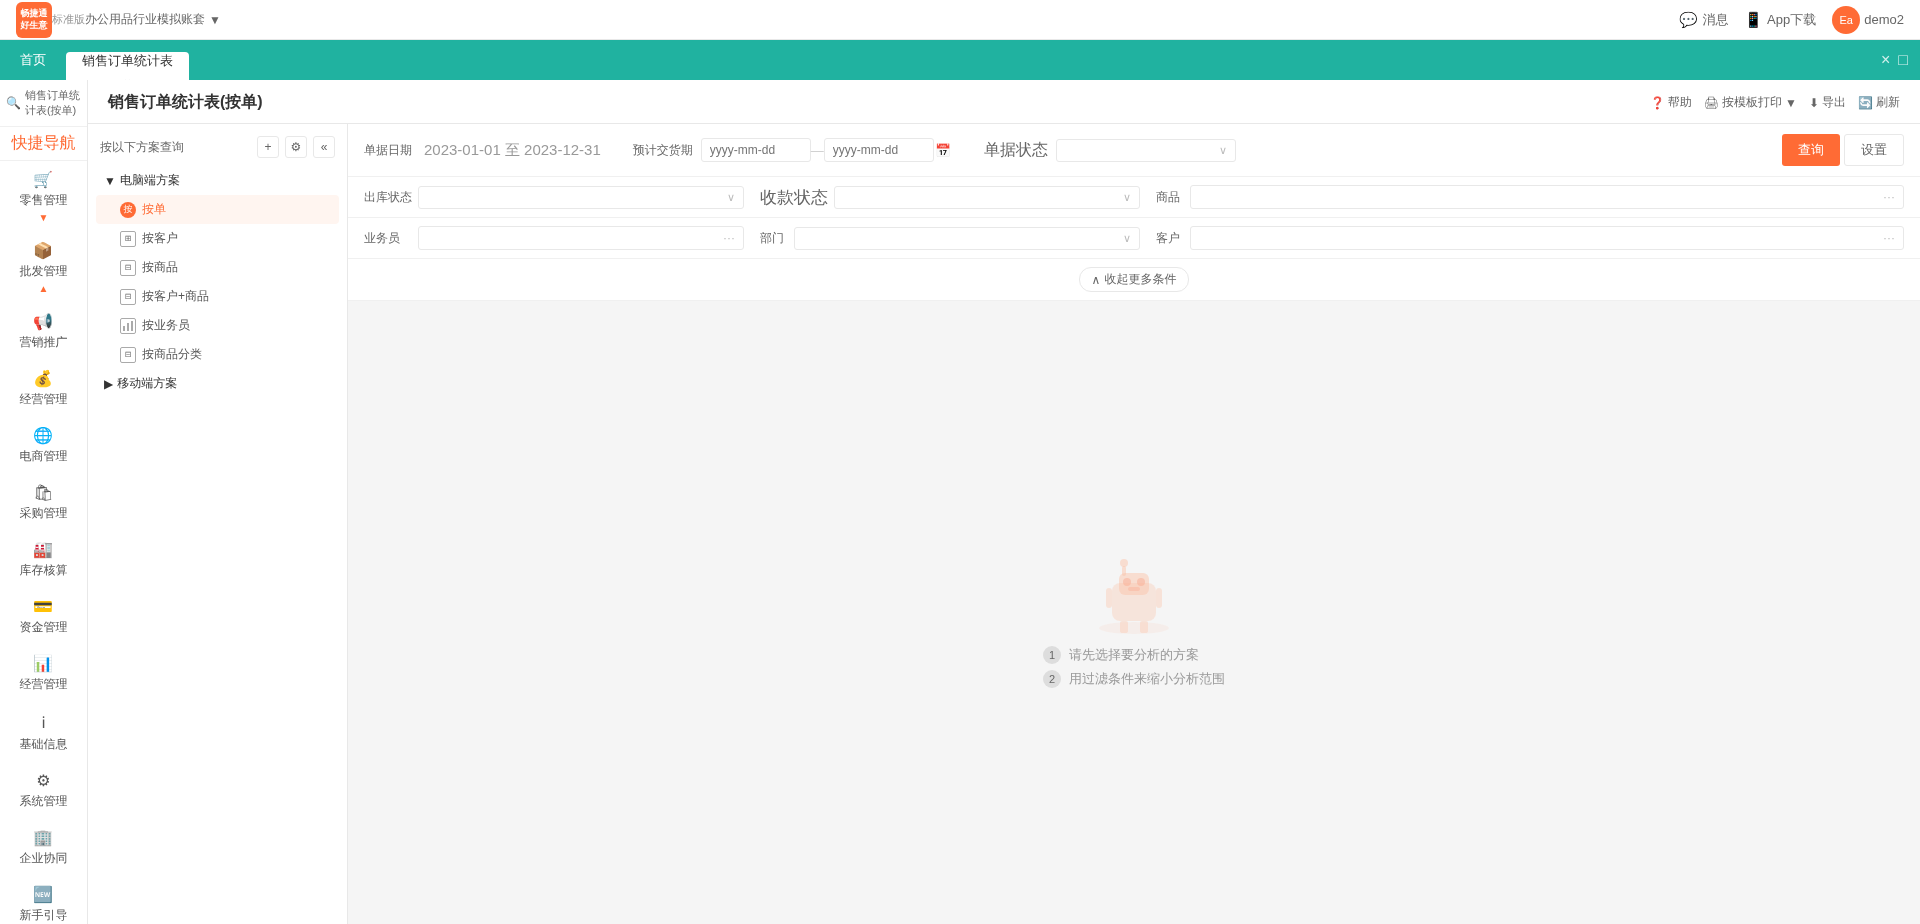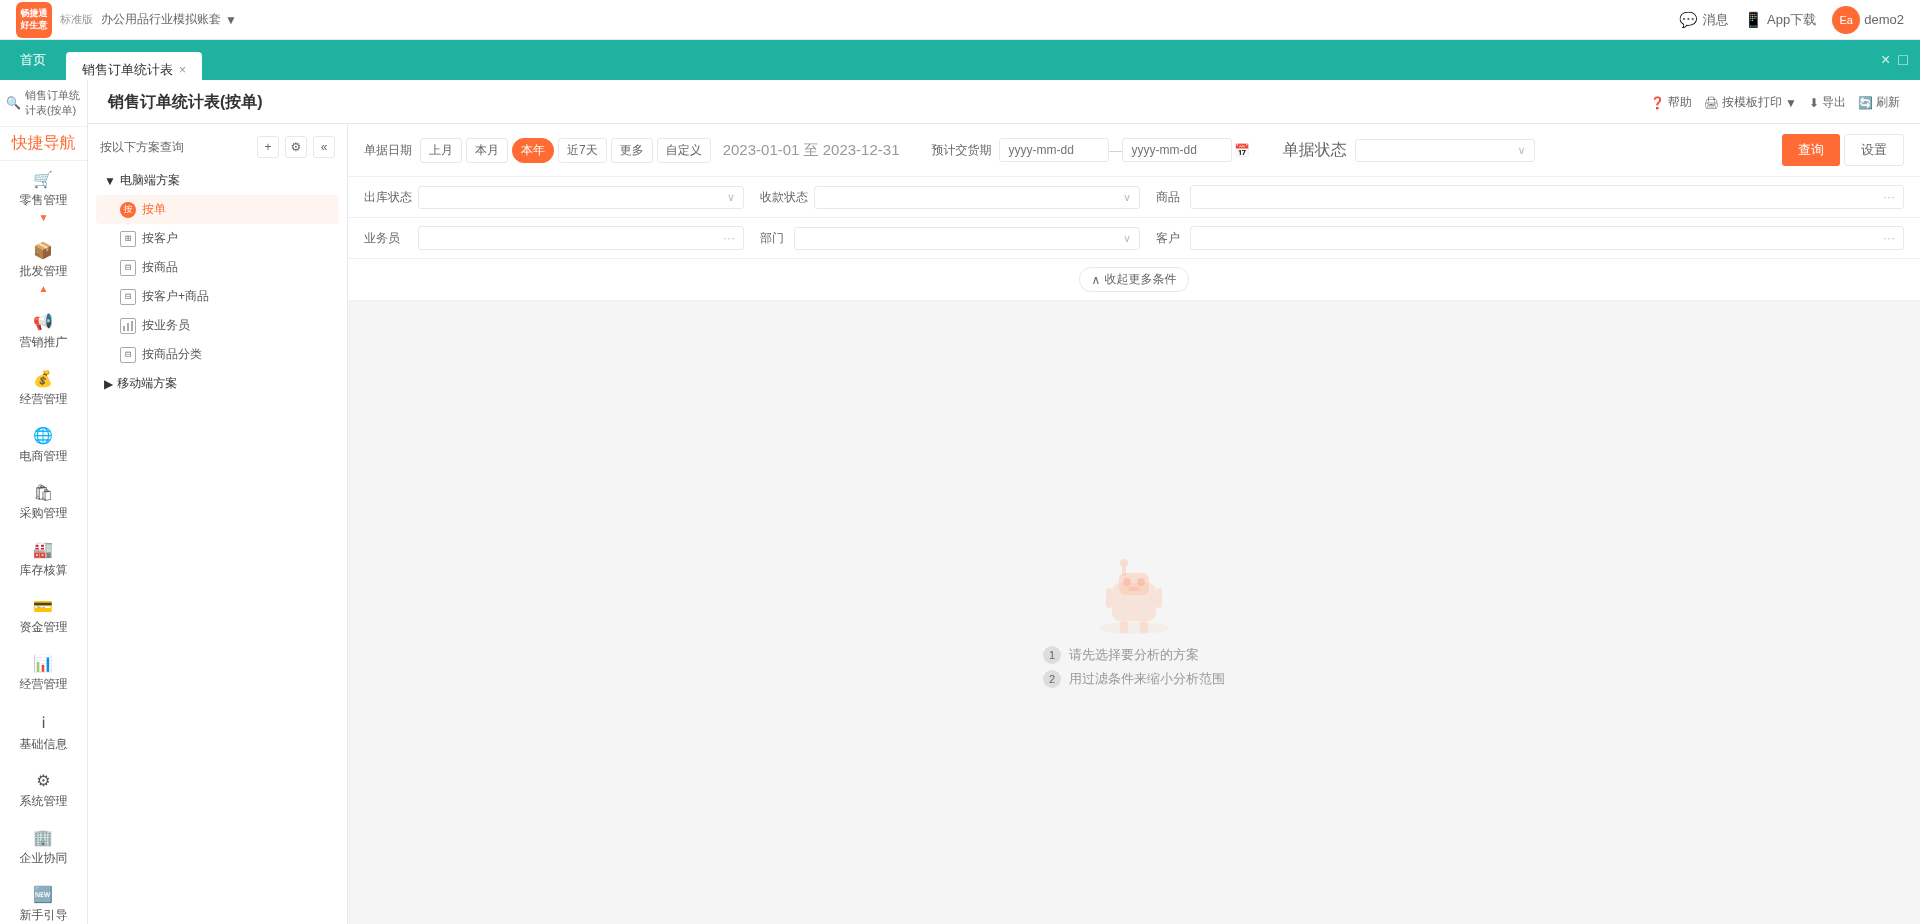--- a/index.html
+++ b/index.html
@@ -1,30 +1,30 @@
 <!DOCTYPE html>
 <html><head>
   <meta charset="utf-8">
   <style>
     * { box-sizing: border-box; margin: 0; padding: 0; }
     body { font-family: "Microsoft YaHei", "PingFang SC", sans-serif; font-size: 13px; background: #f5f5f5; color: #333; height: 924px; overflow: hidden; display: flex; flex-direction: column; }
 
     
     .top-bar { height: 40px; background: #fff; display: flex; align-items: center; padding: 0 16px; border-bottom: 1px solid #e8e8e8; justify-content: space-between; }
-    .top-bar-left { display: flex; align-items: center; gap: 8px; }
+    .top-bar-left { display: flex; align-items: center; }
     .brand-logo { width: 36px; height: 36px; background: #ff6b35; border-radius: 6px; display: flex; align-items: center; justify-content: center; color: #fff; font-size: 10px; font-weight: bold; line-height: 1.2; text-align: center; }
     .industry-selector { display: flex; align-items: center; gap: 4px; color: #666; font-size: 12px; cursor: pointer; }
     .top-bar-right { display: flex; align-items: center; gap: 16px; color: #666; font-size: 13px; }
     .top-bar-right-item { display: flex; align-items: center; gap: 4px; cursor: pointer; }
     .avatar { width: 28px; height: 28px; border-radius: 50%; background: #ff6b35; display: flex; align-items: center; justify-content: center; color: #fff; font-size: 11px; }
 
     
     .tab-bar { height: 40px; background: #20b2a0; display: flex; align-items: center; padding: 12px 0; }
     .tab-item { padding: 0 16px; height: 40px; display: flex; align-items: center; color: rgba(255,255,255,0.85); cursor: pointer; font-size: 13px; gap: 6px; }
-    .tab-item.active { background: #fff; color: #333; border-radius: 4px 4px 0 0; margin-top: 20px; height: 36px; }
+    .tab-item.active { background: #fff; color: #333; border-radius: 4px 4px 0 0; margin-top: 20px; height: 36px; flex-direction: column; }
     .tab-home { padding: 0 20px; color: #fff; font-size: 13px; }
     .tab-close { color: #999; font-size: 12px; cursor: pointer; }
     .tab-bar-actions { margin-left: auto; display: flex; align-items: center; gap: 8px; padding-right: 12px; }
     .tab-bar-actions span { color: rgba(255,255,255,0.8); font-size: 16px; cursor: pointer; }
 
     
     .main-layout { display: flex; flex: 1; overflow: hidden; }
 
     
     .sidebar { width: 88px; background: #fff; border-right: 1px solid #e8e8e8; display: flex; flex-direction: column; overflow-y: auto; }
@@ -282,28 +282,20 @@
             <span>▶</span>
             <span>移动端方案</span>
           </div>
         </div>
       </div>
 
       <div class="right-panel">
 
         <div style="background:#fff; padding: 10px 16px; border-bottom: 1px solid #f0f0f0; display:flex; align-items:center; gap:8px;">
           <span style="font-size:12px;color:#666;white-space:nowrap;">单据日期</span>
-          <div style="display:flex;gap:4px;align-items:center;">
-            <button class="filter-date-btn">上月</button>
-            <button class="filter-date-btn">本月</button>
-            <button class="filter-date-btn active">本年</button>
-            <button class="filter-date-btn">近7天</button>
-            <button class="filter-date-btn">更多</button>
-            <button class="filter-date-btn">自定义</button>
-          </div>
           <span style="font-size:15px;color:#999;margin-left:4px;">2023-01-01 至 2023-12-31</span>
 
           <span style="font-size:12px;color:#666;white-space:nowrap;margin-left:24px;">预计交货期</span>
           <div style="display:flex;align-items:center;gap:0;">
             <input type="text" style="width: 110px; padding: 4px 8px; border: 1px solid rgb(232, 232, 232); border-radius: 3px; font-size: 12px; color: rgb(187, 187, 187); outline: none;" placeholder="yyyy-mm-dd">
             <span style="color:#ccc;">—</span>
             <input type="text" style="width: 110px; padding: 4px 8px; border: 1px solid rgb(232, 232, 232); border-radius: 3px; font-size: 12px; color: rgb(187, 187, 187); outline: none;" placeholder="yyyy-mm-dd">
             <span style="color:#ccc;font-size:13px;margin-left:2px;">📅</span>
           </div>
 
@@ -322,21 +314,21 @@
         <div style="background:#fff; padding: 8px 16px; border-bottom: 1px solid #f0f0f0; display:flex; align-items:center; gap:16px;">
           <div style="display:flex;align-items:center;gap:6px;flex:1;max-width:380px;">
             <span style="font-size:12px;color:#666;min-width:48px;white-space:nowrap;">出库状态</span>
             <div style="flex:1;border:1px solid #e8e8e8;border-radius:3px;padding:4px 8px;background:#fff;cursor:pointer;display:flex;align-items:center;justify-content:space-between;">
               <span style="font-size:12px;color:#bbb;"></span>
               <span style="color:#bbb;font-size:11px;">∨</span>
             </div>
           </div>
 
           <div style="display:flex;align-items:center;gap:6px;flex:1;max-width:380px;">
-            <span style="font-size:12px;color:#666;min-width:48px;white-space:nowrap;">收款状态</span>
+            <span style="font-size:17px;color:#666;min-width:48px;white-space:nowrap;">收款状态</span>
             <div style="flex:1;border:1px solid #e8e8e8;border-radius:3px;padding:4px 8px;background:#fff;cursor:pointer;display:flex;align-items:center;justify-content:space-between;">
               <span style="font-size:12px;color:#bbb;"></span>
               <span style="color:#bbb;font-size:11px;">∨</span>
             </div>
           </div>
 
           <div style="display:flex;align-items:center;gap:6px;flex:1;">
             <span style="font-size:12px;color:#666;min-width:28px;white-space:nowrap;">商品</span>
             <div style="flex:1;border:1px solid #e8e8e8;border-radius:3px;padding:4px 8px;background:#fff;cursor:pointer;display:flex;align-items:center;justify-content:flex-end;">
               <span style="color:#bbb;font-size:12px;">···</span>

